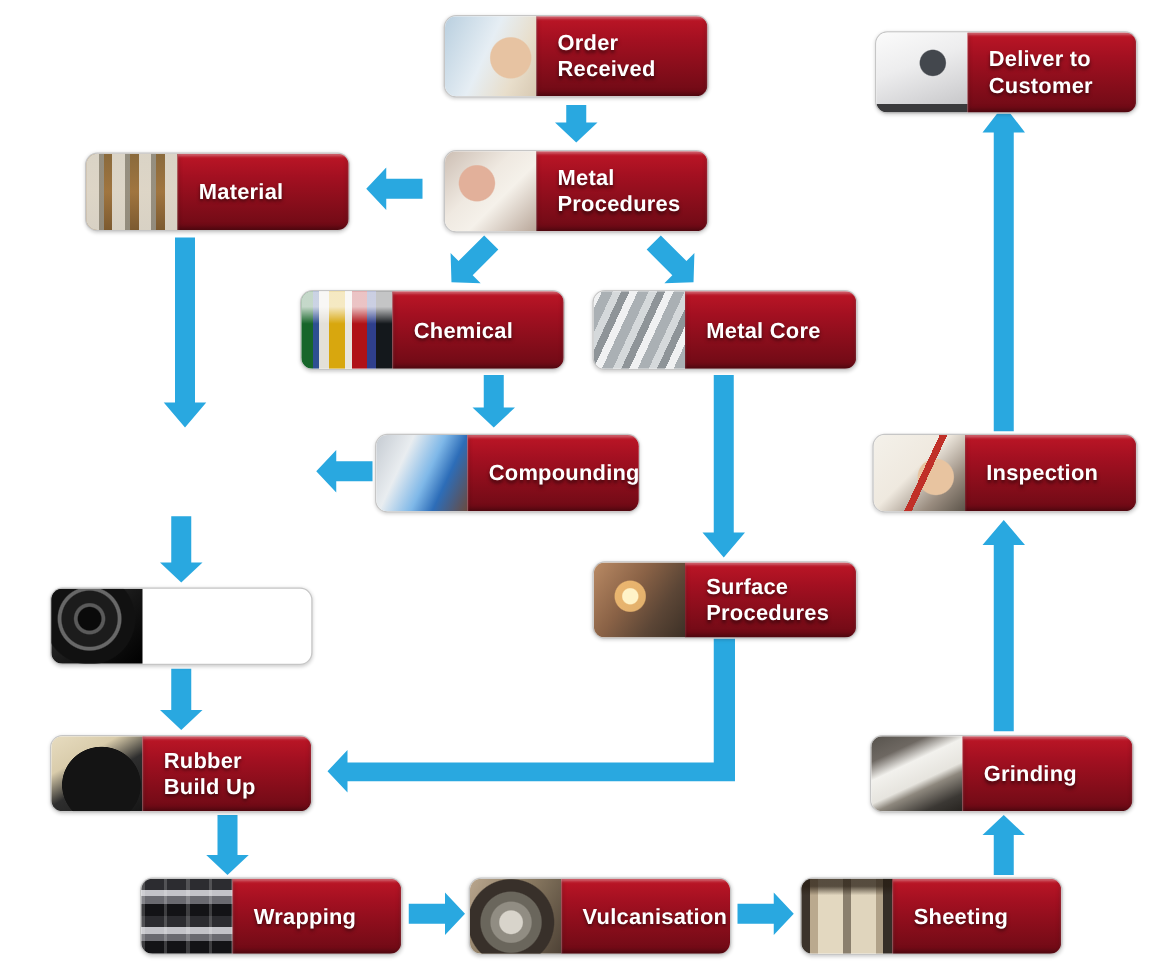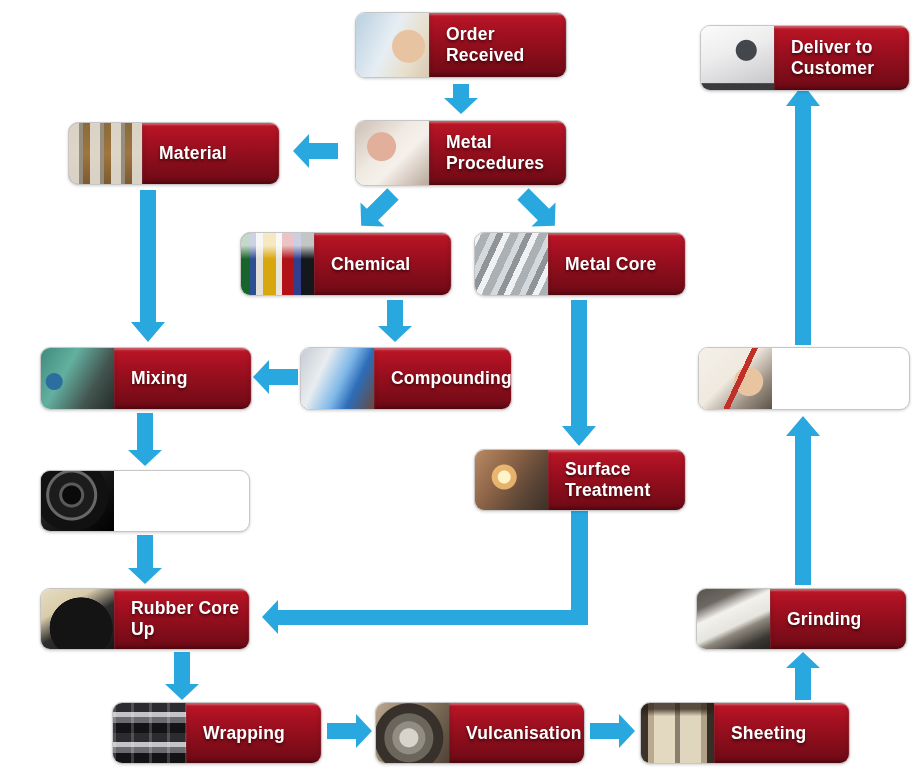--- a/index.html
+++ b/index.html
@@ -96,49 +96,43 @@
     </div>
   </div>
 
   <div class="node" style="left:474px;top:232px;width:210px;height:62px">
     <div class="photo ph-metalcore"></div>
     <div class="panel">
       <span class="label">Metal Core</span>
     </div>
   </div>
 
-  <div class="node" style="left:40px;top:347px;width:210px;height:61px">
-    <div class="photo ph-mixing"></div>
-    <div class="panel">
-      <span class="label">Mixing</span>
-    </div>
-  </div>
 
   <div class="node" style="left:300px;top:347px;width:210px;height:61px">
     <div class="photo ph-compounding"></div>
     <div class="panel">
       <span class="label">Compounding</span>
     </div>
   </div>
 
   <div class="node" style="left:474px;top:449px;width:210px;height:60px">
     <div class="photo ph-vulc" style="background:radial-gradient(circle at 40% 45%, #fff3c8 0 6px, rgba(255,200,120,.8) 7px 12px, rgba(0,0,0,0) 13px),linear-gradient(125deg,#b98a64 0%,#8a6246 40%,#5c4636 70%,#3c3026 100%);"></div>
     <div class="panel">
-      <span class="label">Surface Treatment</span>
+      <span class="label">Surface Procedures</span>
     </div>
   </div>
 
   <div class="node" style="left:40px;top:470px;width:208px;height:60px">
     <div class="photo ph-sheeting"></div>
   </div>
 
   <div class="node" style="left:40px;top:588px;width:208px;height:60px">
     <div class="photo ph-rubber"></div>
     <div class="panel">
-      <span class="label">Rubber Core Up</span>
+      <span class="label">Rubber Build Up</span>
     </div>
   </div>
 
   <div class="node" style="left:112px;top:702px;width:208px;height:60px">
     <div class="photo ph-wrapping"></div>
     <div class="panel">
       <span class="label">Wrapping</span>
     </div>
   </div>
 
@@ -158,20 +152,23 @@
 
   <div class="node" style="left:696px;top:588px;width:209px;height:60px">
     <div class="photo ph-grinding"></div>
     <div class="panel">
       <span class="label">Grinding</span>
     </div>
   </div>
 
   <div class="node" style="left:698px;top:347px;width:210px;height:61px">
     <div class="photo ph-inspection"></div>
+    <div class="panel">
+      <span class="label">Inspection</span>
+    </div>
   </div>
 
   <div class="node" style="left:700px;top:25px;width:208px;height:64px">
     <div class="photo ph-deliver"></div>
     <div class="panel">
       <span class="label">Deliver to Customer</span>
     </div>
   </div>
 
 </div>

